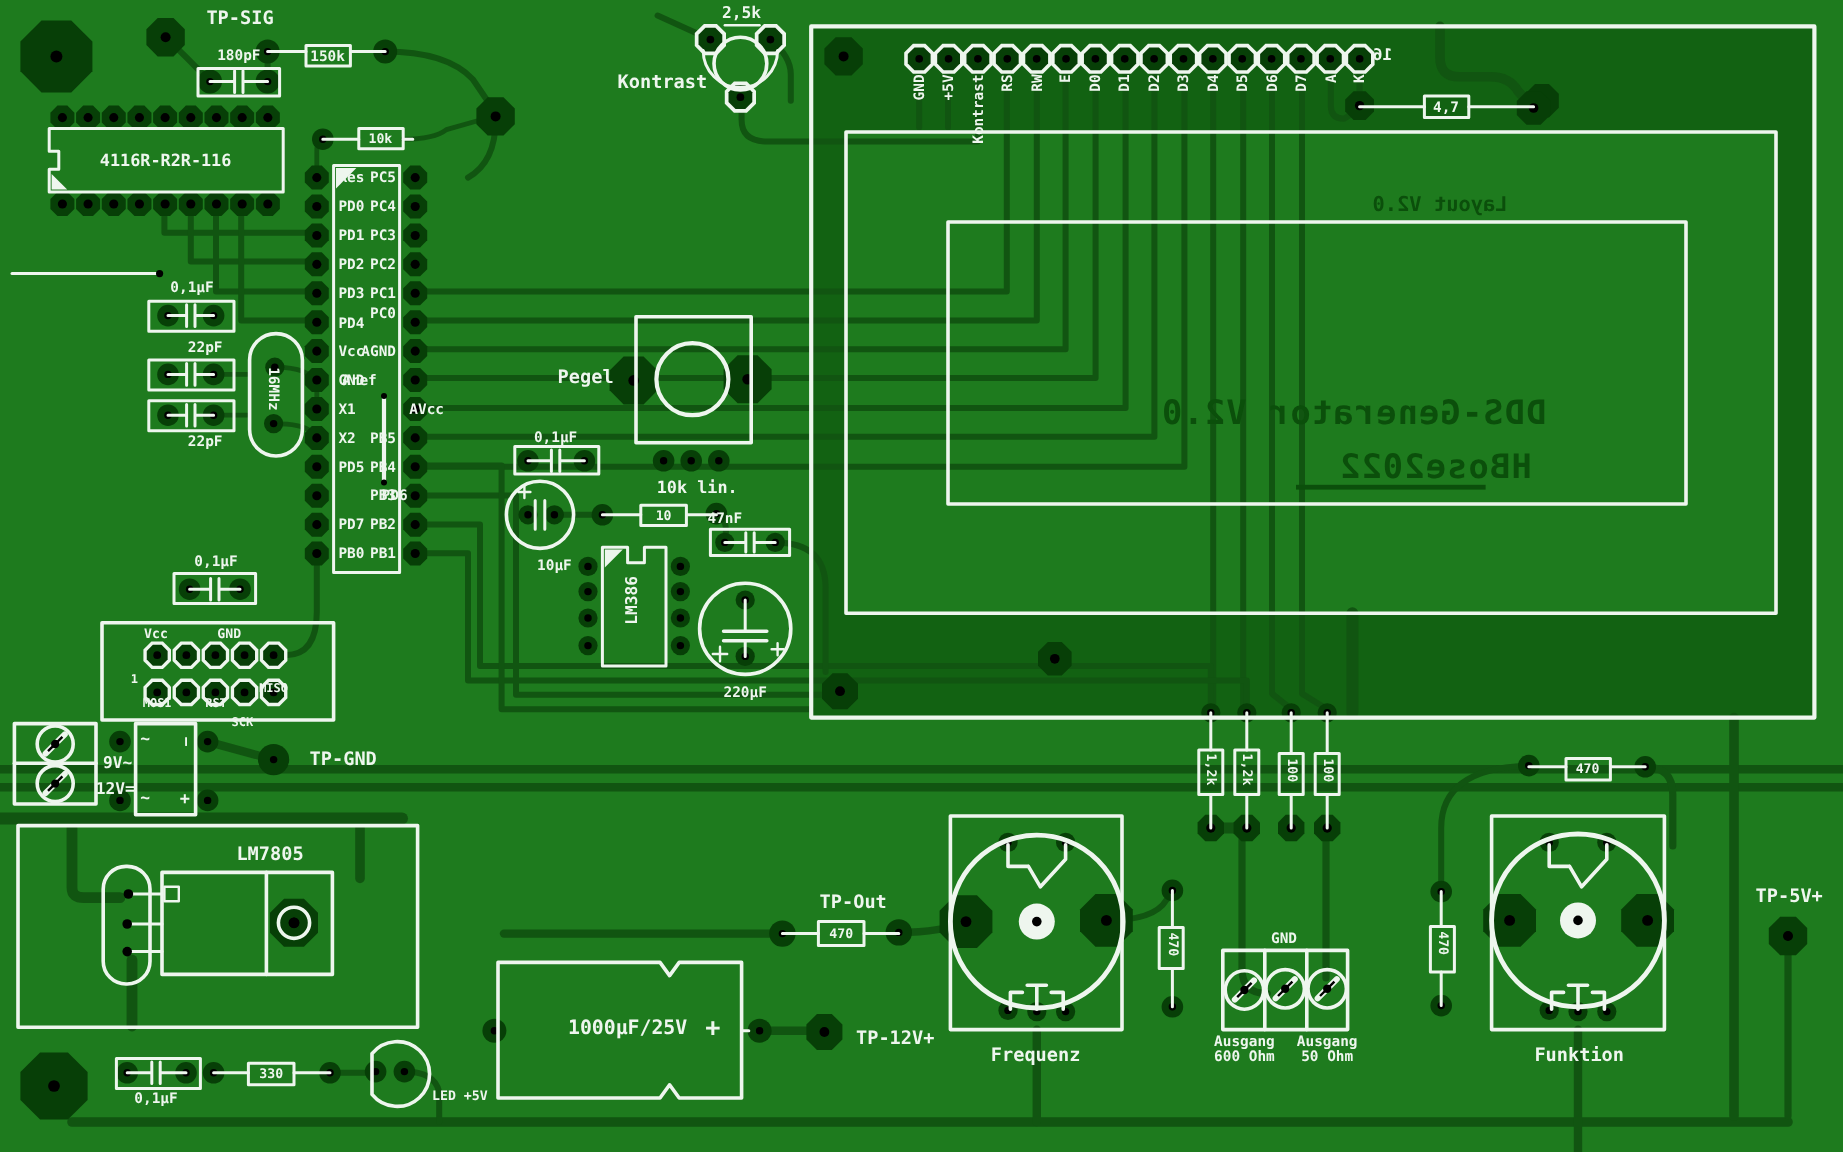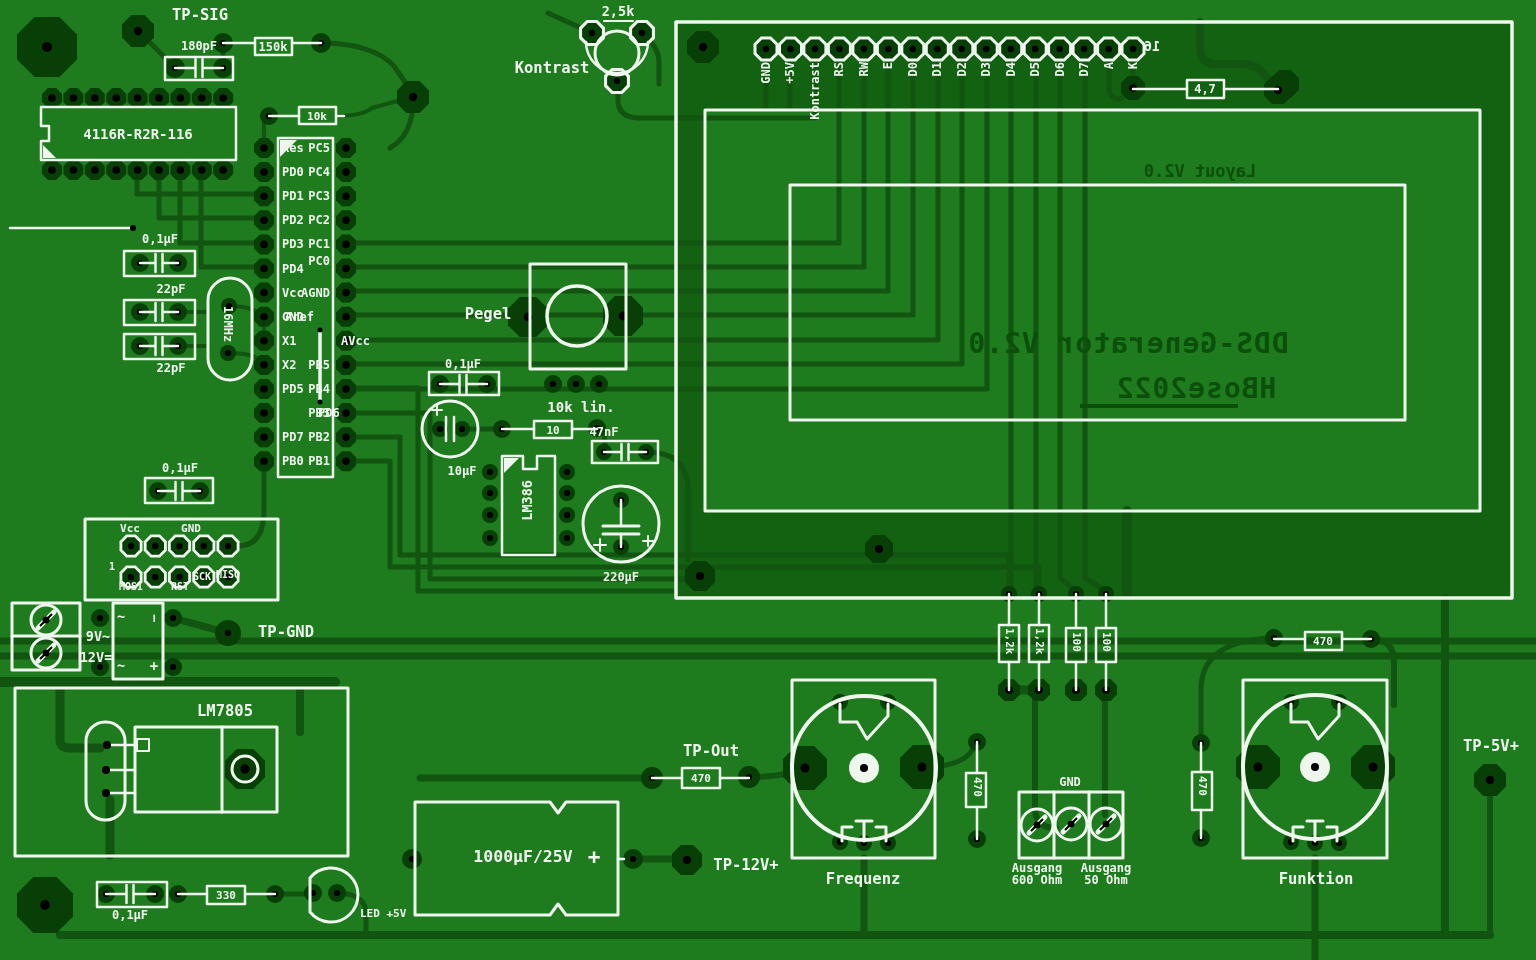--- a/index.html
+++ b/index.html
@@ -635,21 +635,21 @@
 <div class="lbl c s12" style="left:604px;top:432px">47nF</div>
 <div class="lbl vup s13" style="left:521px;top:480px">LM386</div>
 <div class="lbl c s12" style="left:462px;top:471px">10µF</div>
 <div class="lbl c s12" style="left:621px;top:577px">220µF</div>
 <div class="lbl c s12" style="left:180px;top:468px">0,1µF</div>
 <div class="lbl c s11" style="left:130px;top:528px">Vcc</div>
 <div class="lbl c s11" style="left:191px;top:528px">GND</div>
 <div class="lbl c s10" style="left:112px;top:567px">1</div>
 <div class="lbl c s10" style="left:131px;top:587px">MOSI</div>
 <div class="lbl c s10" style="left:180px;top:587px">RST</div>
-<div class="lbl c s10" style="left:202px;top:577px">SCK</div>
+<div class="lbl c s10" style="left:202px;top:603px">SCK</div>
 <div class="lbl c s10" style="left:228px;top:575px">MISO</div>
 <div class="lbl c s13" style="left:98px;top:637px">9V~</div>
 <div class="lbl c s13" style="left:96px;top:658px">12V=</div>
 <div class="lbl c s13" style="left:121px;top:617px">~</div>
 <div class="lbl rot90 s13" style="left:154px;top:618px">−</div>
 <div class="lbl c s13" style="left:121px;top:666px">~</div>
 <div class="lbl c s14" style="left:154px;top:666px">+</div>
 <div class="lbl c s15" style="left:286px;top:633px">TP-GND</div>
 <div class="lbl c s15" style="left:225px;top:712px">LM7805</div>
 <div class="lbl c s16" style="left:523px;top:857px">1000µF/25V</div>

